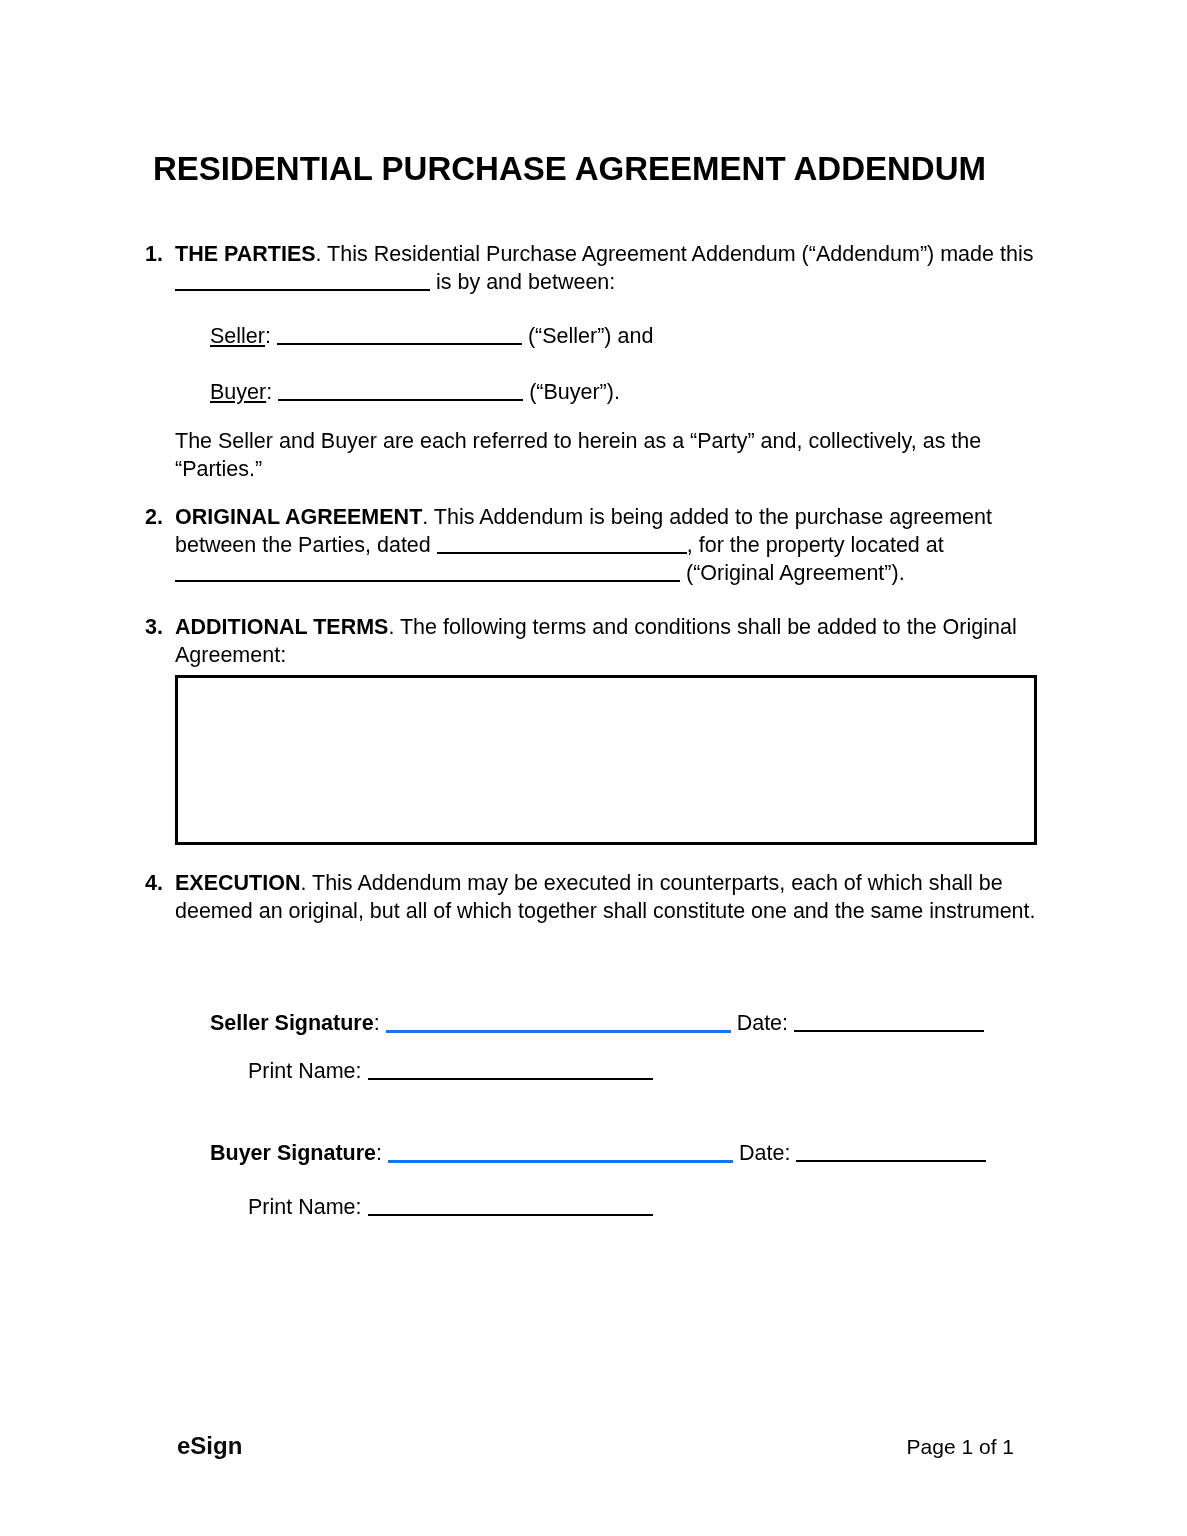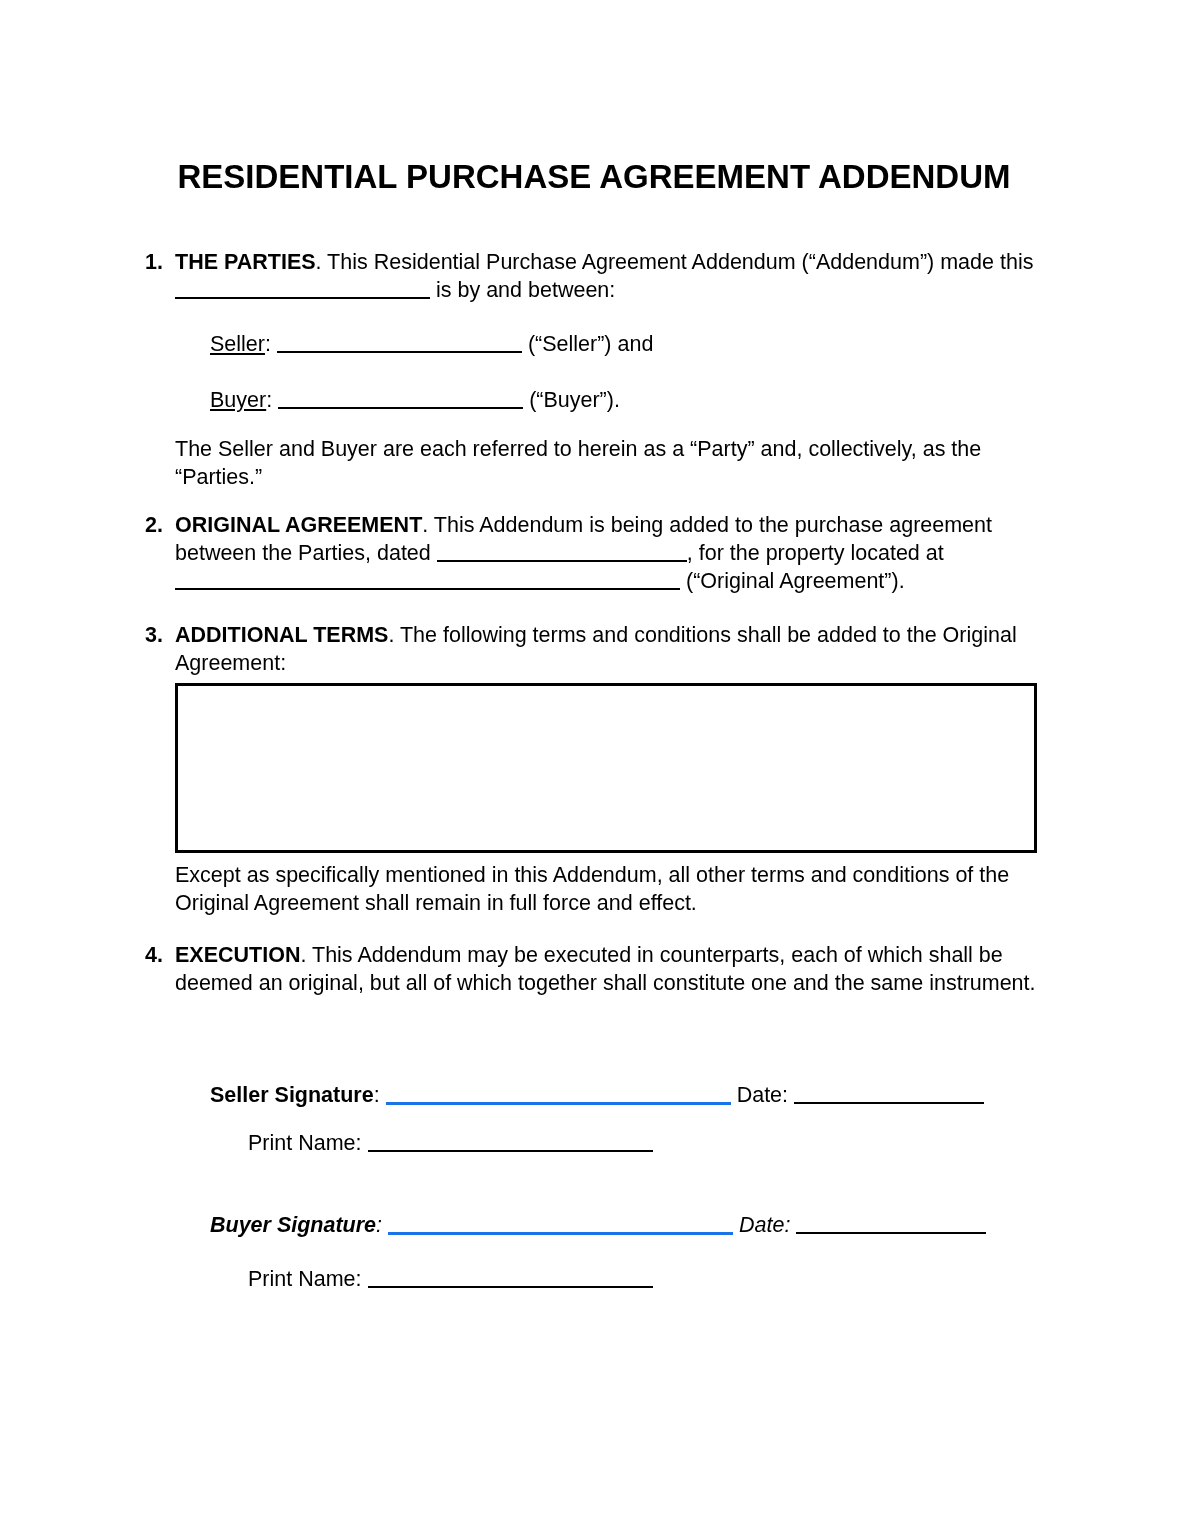--- a/index.html
+++ b/index.html
@@ -11,25 +11,25 @@
     background: #ffffff;
     color: #000000;
     font-family: "Liberation Sans", sans-serif;
     font-size: 21.5px;
     line-height: 28px;
     padding: 142px 144px 0 145px;
     box-sizing: border-box;
     overflow: hidden;
   }
   .title {
-    margin: 16px;
+    margin: 8px;
     font-size: 33px;
     line-height: 38px;
     font-weight: 700;
-    text-align: center;
+    text-align: left;
     white-space: nowrap;
   }
   .sec { display: flex; }
   .sec .num { flex: 0 0 30px; font-weight: 700; }
   .sec .body { width: 868px; }
   b { font-weight: 700; }
   .u { text-decoration: underline; }
 
   .sec-parties   { margin-top: 52px; }
   .line-seller   { margin: 26px 0 0 65px; }
@@ -42,21 +42,21 @@
     width: 862px;
     height: 170px;
     border: 3px solid #000;
     box-sizing: border-box;
   }
   .para-except   { margin: 8px 0 0 30px; width: 868px; }
   .sec-execution { margin-top: 24px; }
 
   .sig-row-seller { margin: 84px 0 0 65px; }
   .print-row-seller { margin: 20px 0 0 103px; }
-  .sig-row-buyer  { margin: 54px 0 0 65px; font-style: italic; }
+  .sig-row-buyer  { margin: 54px 0 0 65px; }
   .print-row-buyer { margin: 26px 0 0 103px; }
 
   .blank {
     display: inline-block;
     height: 2px;
     background: #000;
     vertical-align: -2px;
   }
   .sig-line {
     height: 3px;
@@ -115,21 +115,20 @@
 <span>(“Original Agreement”).</span></div>
   </div>
 
   <div class="sec sec-terms">
     <span class="num">3.</span>
     <div class="body"><b>ADDITIONAL TERMS</b><span>. The following terms and conditions shall be added to the Original Agreement:</span></div>
   </div>
 
   <div class="terms-box"></div>
 
-  <div class="para-except">Except as specifically mentioned in this Addendum, all other terms and conditions of the Original Agreement shall remain in full force and effect.</div>
 
   <div class="sec sec-execution">
     <span class="num">4.</span>
     <div class="body"><b>EXECUTION</b><span>. This Addendum may be executed in counterparts, each of which shall be deemed an original, but all of which together shall constitute one and the same instrument.</span></div>
   </div>
 
   <div class="sig-row-seller"><b>Seller Signature</b><span>:</span>
 <span class="blank sig-line w345"></span>
 <span>Date:</span>
 <span class="blank w190"></span></div>
@@ -138,14 +137,18 @@
 <span class="blank w285"></span></div>
 
   <div class="sig-row-buyer"><b>Buyer Signature</b><span>:</span>
 <span class="blank sig-line w345"></span>
 <span>Date:</span>
 <span class="blank w190"></span></div>
 
   <div class="print-row-buyer"><span>Print Name:</span>
 <span class="blank w285"></span></div>
 
+  <div class="footer">
+    <span class="logo">eSign</span>
+    <span class="page-num">Page 1 of 1</span>
+  </div>
 
 </div>
 
 </body></html>

